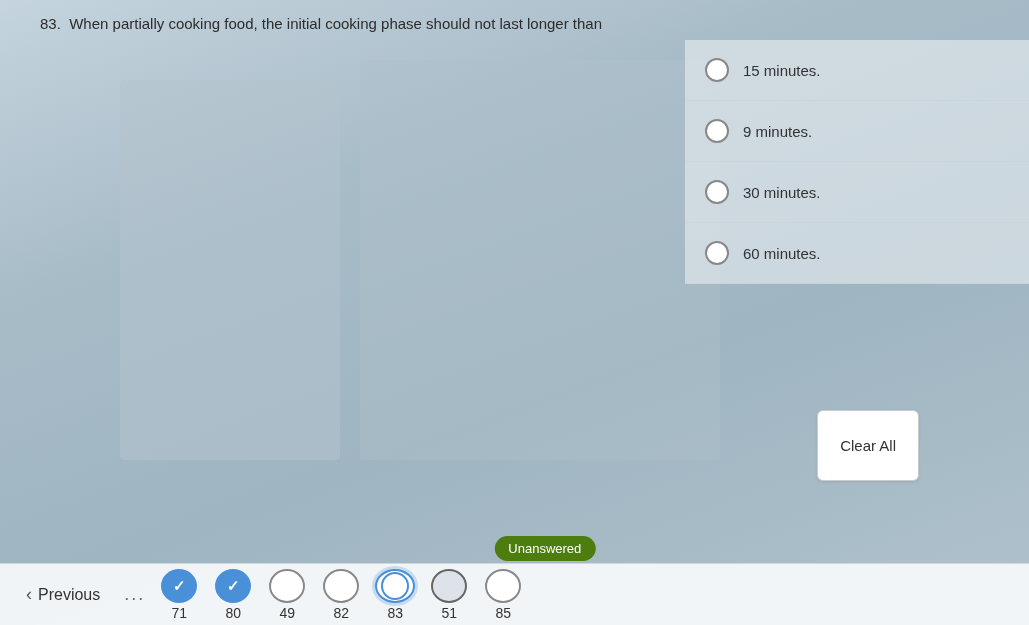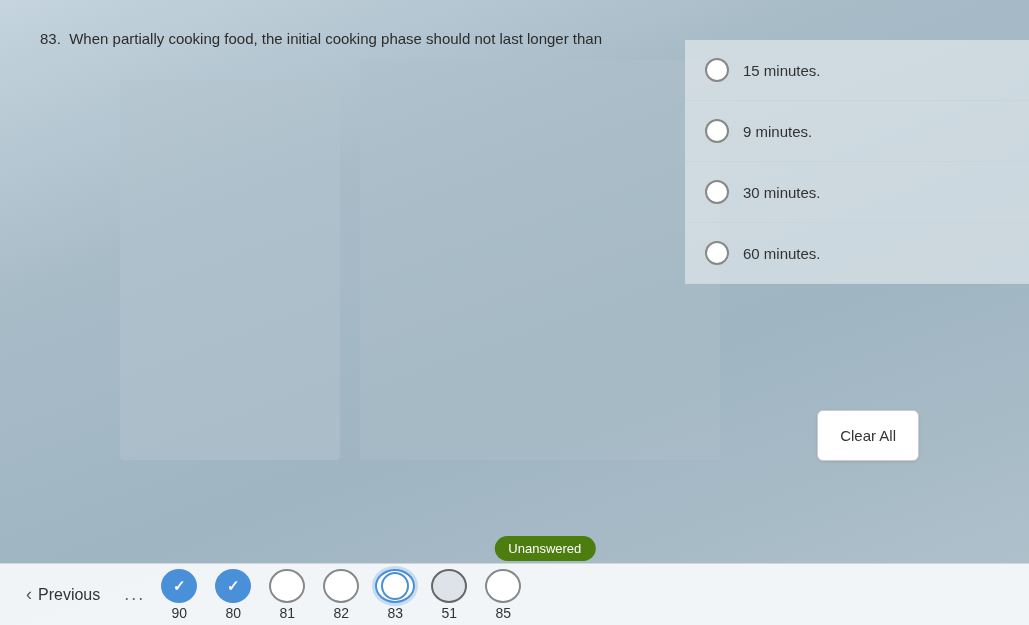--- a/index.html
+++ b/index.html
@@ -41,21 +41,21 @@
     .main-container {
       position: relative;
       z-index: 10;
       width: 100%;
       height: 100%;
     }
 
     
     .question-text {
       position: absolute;
-      top: 30px;
+      top: 15px;
       left: 40px;
       font-size: 15px;
       color: #2c2c2c;
       font-weight: 400;
     }
 
     
     .options-panel {
       position: absolute;
       top: 40px;
@@ -97,21 +97,21 @@
     .clear-all-container {
       position: absolute;
       top: 410px;
       right: 110px;
     }
 
     .clear-all-btn {
       background: white;
       border: 1px solid #ccc;
       border-radius: 6px;
-      padding: 16px 22px;
+      padding: 26px 22px;
       font-size: 15px;
       color: #333;
       cursor: pointer;
       font-weight: 400;
       box-shadow: 0 1px 3px rgba(0,0,0,0.1);
     }
 
     
     .bottom-nav {
       position: absolute;
@@ -248,33 +248,33 @@
     </button>
 
     <span class="dots">...</span>
 
     <div class="nav-numbers">
 
       <div class="nav-num-wrapper">
         <div class="check-circle" style="width:36px;height:36px;border-radius:50%;background:#4a90d9;display:flex;align-items:center;justify-content:center;">
           <span style="color:white;font-size:15px;font-weight:bold;">✓</span>
         </div>
-        <span class="num-text">90</span>
+        <span class="num-text">71</span>
       </div>
 
       <div class="nav-num-wrapper">
         <div class="check-circle" style="width:36px;height:36px;border-radius:50%;background:#4a90d9;display:flex;align-items:center;justify-content:center;">
           <span style="color:white;font-size:15px;font-weight:bold;">✓</span>
         </div>
         <span class="num-text">80</span>
       </div>
 
       <div class="nav-num-wrapper">
         <div style="width:36px;height:36px;border-radius:50%;border:2px solid #888;background:white;display:flex;align-items:center;justify-content:center;"></div>
-        <span class="num-text">81</span>
+        <span class="num-text">49</span>
       </div>
 
       <div class="nav-num-wrapper">
         <div style="width:36px;height:36px;border-radius:50%;border:2px solid #888;background:white;display:flex;align-items:center;justify-content:center;"></div>
         <span class="num-text">82</span>
       </div>
 
       <div class="nav-num-wrapper">
         <div style="width:40px;height:40px;border-radius:50%;border:2px solid #4a90d9;background:white;display:flex;align-items:center;justify-content:center;box-shadow:0 0 0 3px rgba(74,144,217,0.25);">
           <div style="width:28px;height:28px;border-radius:50%;border:2px solid #4a90d9;background:white;"></div>

